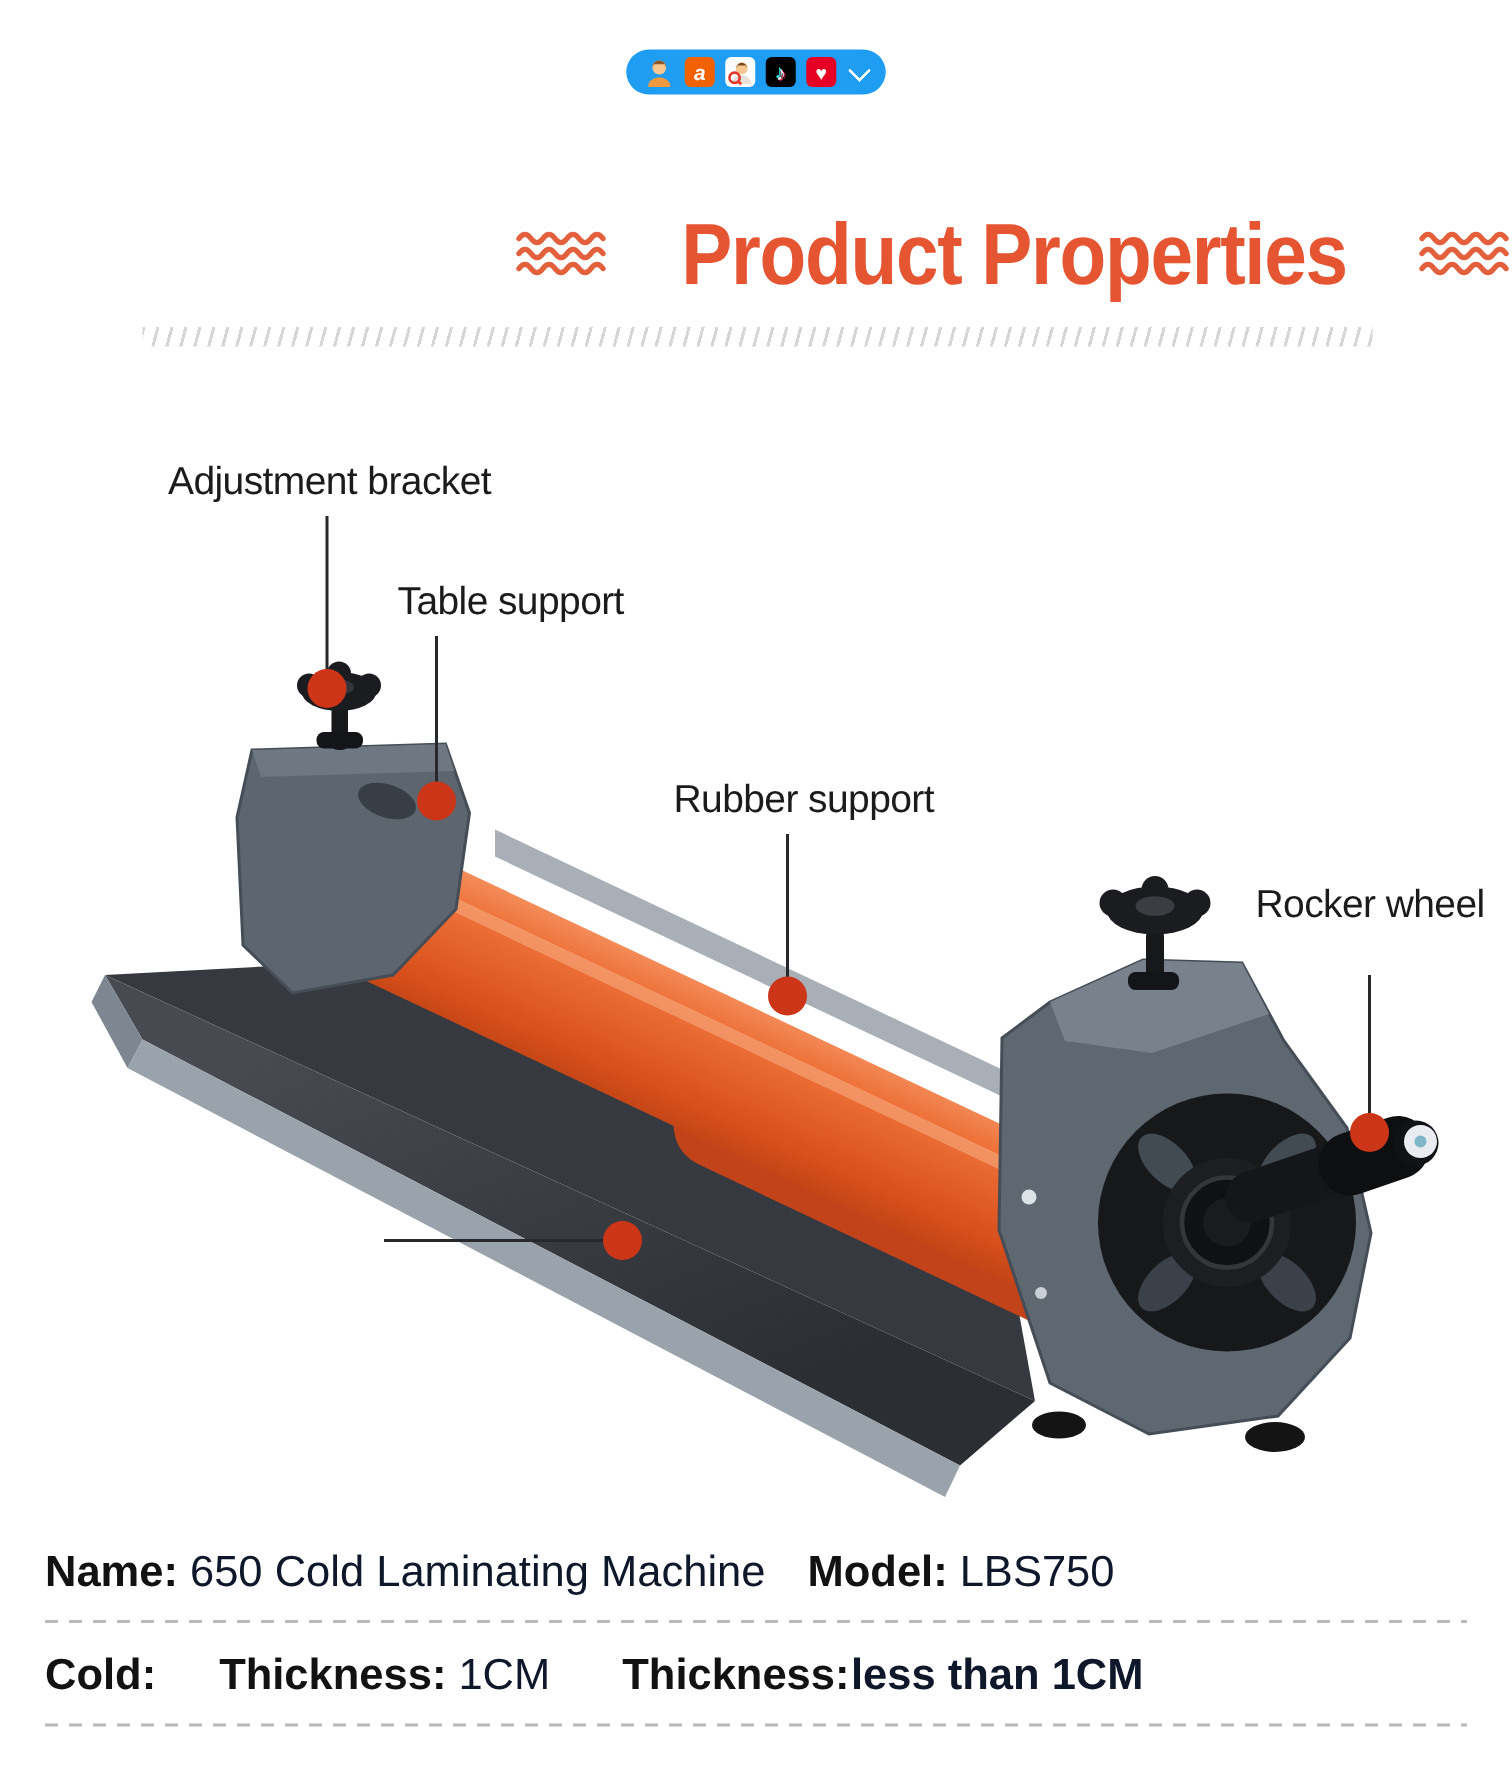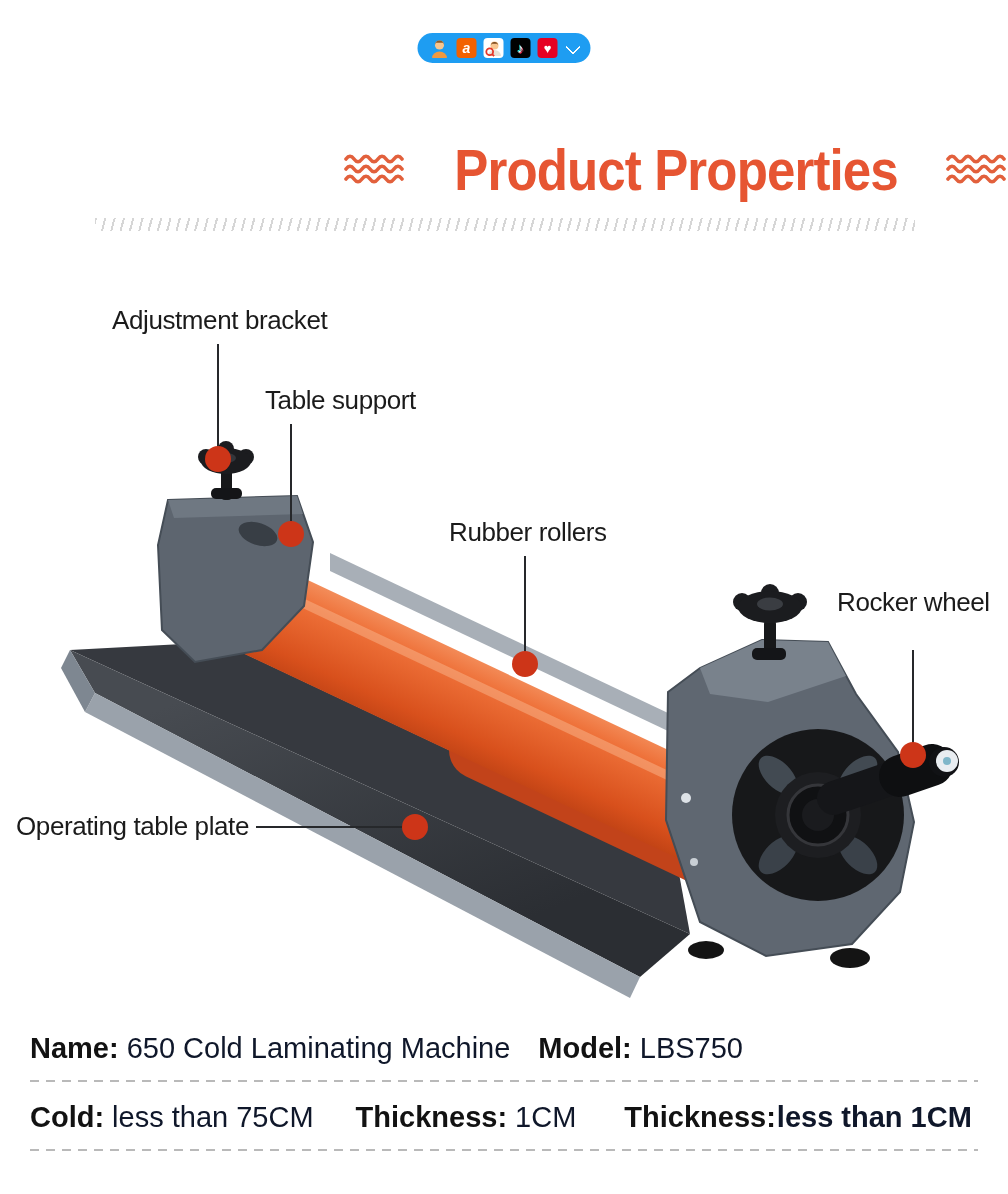--- a/index.html
+++ b/index.html
@@ -188,41 +188,39 @@
       <circle cx="218" cy="459" r="13"></circle>
       <circle cx="291" cy="534" r="13"></circle>
       <circle cx="525" cy="664" r="13"></circle>
       <circle cx="913" cy="755" r="13"></circle>
       <circle cx="415" cy="827" r="13"></circle>
     </g>
   </svg>
 
   <div class="callout" style="left:112px;top:305px;">Adjustment bracket</div>
   <div class="callout" style="left:227px;top:385px;margin-left:38px;">Table support</div>
-  <div class="callout" style="left:449px;top:517px;">Rubber rollers</div>
+  <div class="callout" style="left:449px;top:517px;">Rubber support</div>
   <div class="callout" style="left:837px;top:587px;">Rocker wheel</div>
-  <div class="callout" style="left:16px;top:811px;">Operating table plate</div>
 
   <div class="spec-row" style="top:1032px;text-align:right;">
     <span class="pair">
       <span class="spec-label">Name:</span>
       <span class="spec-value">650 Cold Laminating Machine</span>
     </span>
     <span class="pair" style="margin-left:28px;">
       <span class="spec-label">Model:</span>
       <span class="spec-value">LBS750</span>
     </span>
   </div>
 
   <div class="dash" style="top:1080px;"></div>
 
   <div class="spec-row" style="top:1101px;">
     <span class="pair">
       <span class="spec-label">Cold:</span>
-      <span class="spec-value">less than 75CM</span>
     </span>
     <span class="pair" style="margin-left:42px;">
       <span class="spec-label">Thickness:</span>
       <span class="spec-value">1CM</span>
     </span>
     <span class="pair" style="margin-left:48px;">
       <span class="spec-label">Thickness:</span>
       <span class="spec-value tight">less than 1CM</span>
     </span>
   </div>

